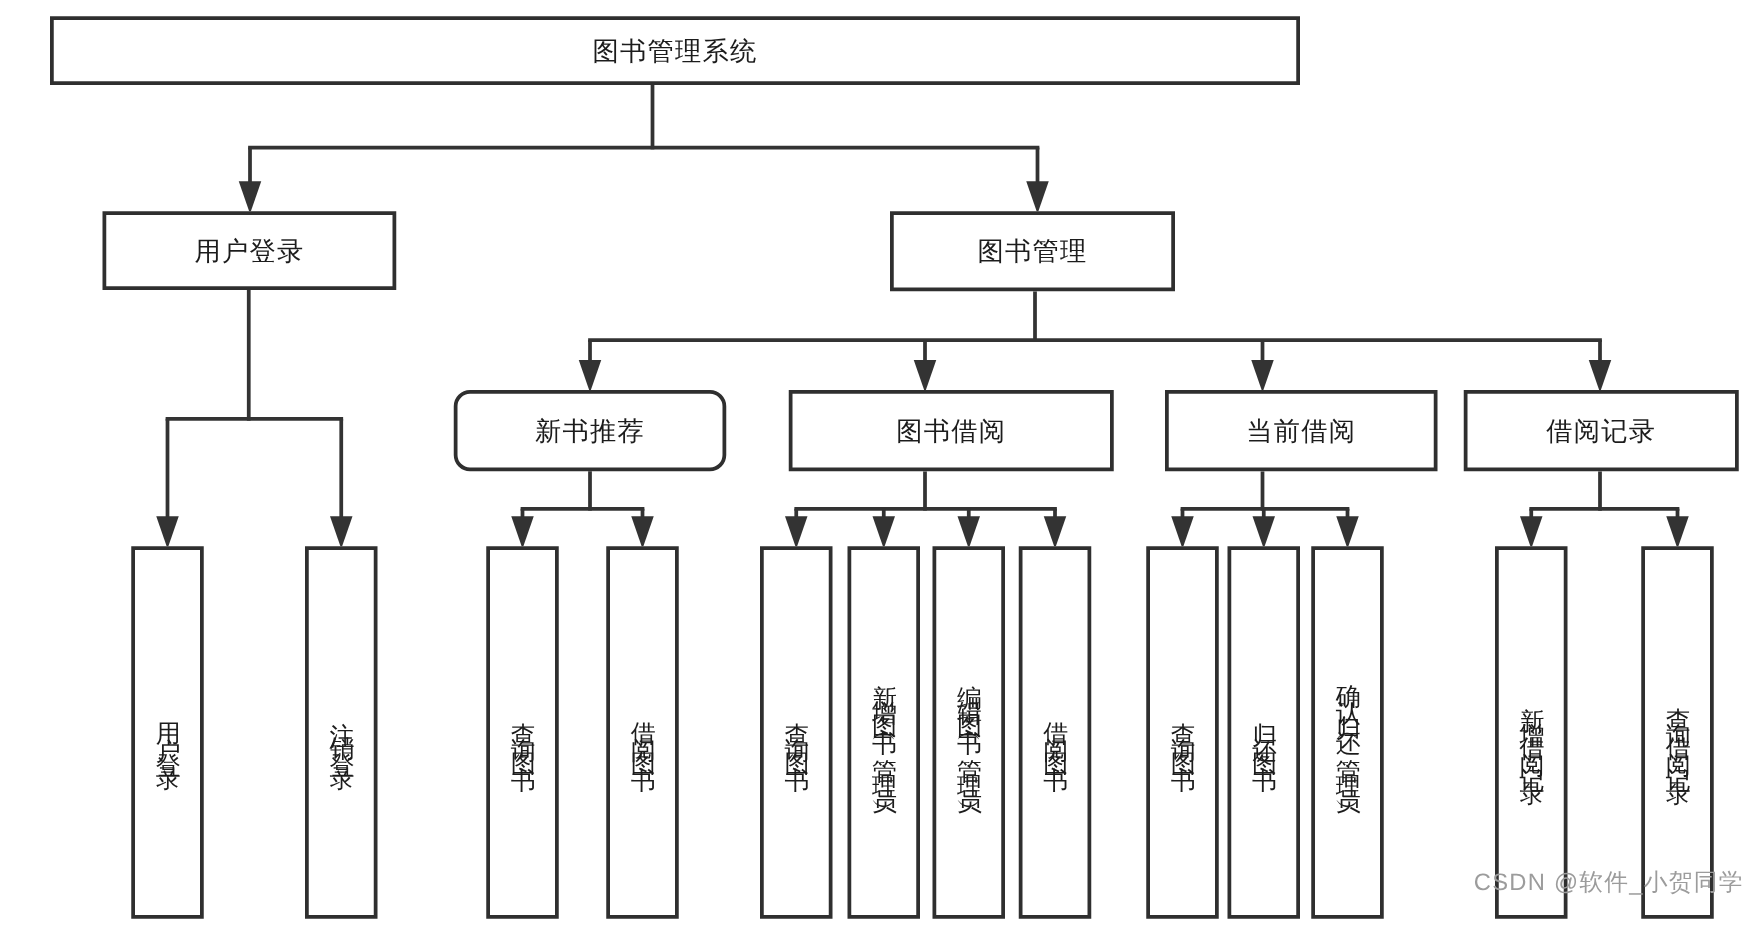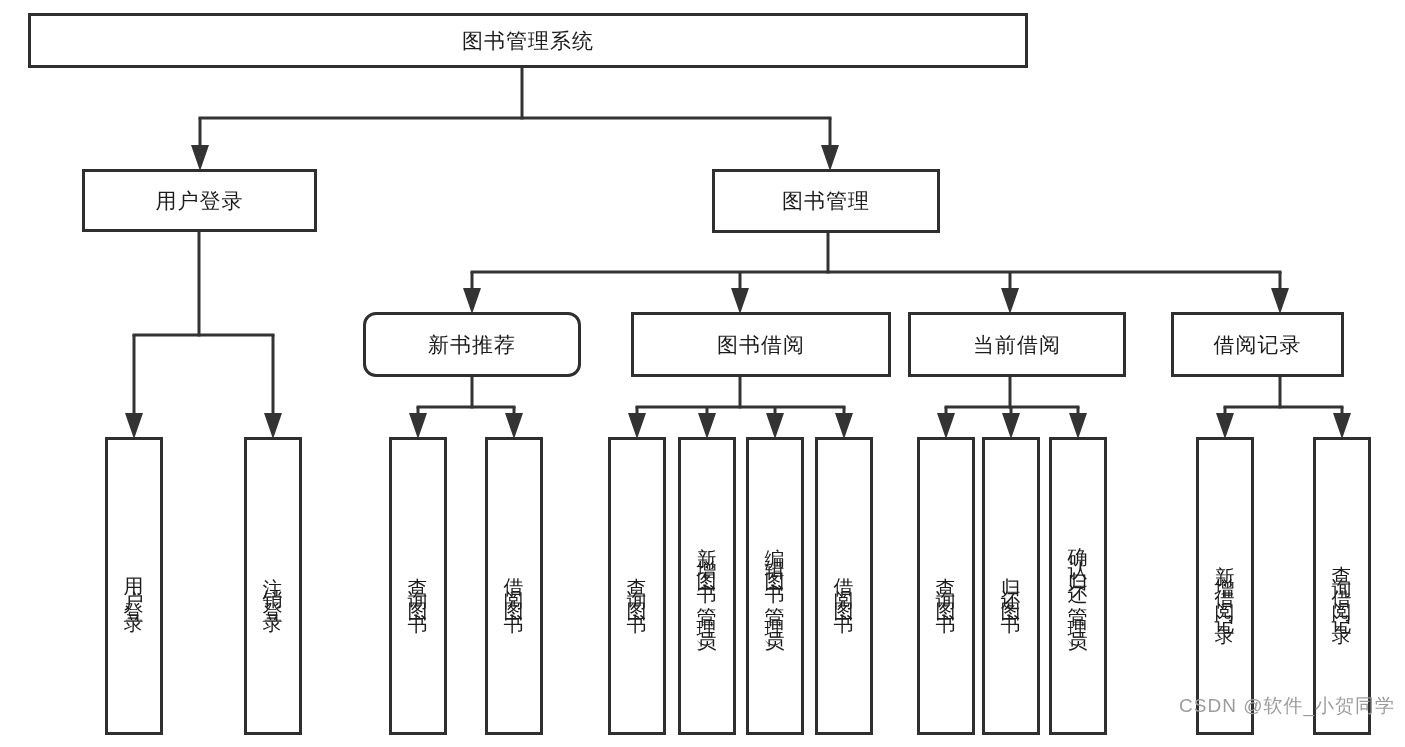--- a/index.html
+++ b/index.html
@@ -49,29 +49,29 @@
   .node.leaf span{
     writing-mode:vertical-rl;
     text-orientation:mixed;
     font-size:20px;
     letter-spacing:12px;
     line-height:1;
     white-space:nowrap;
     color:var(--text);
   }
   
-  .n-root      {left:28px;  top:13px;  width:1000px; height:55px;}
+  .n-root      {left:40px;  top:13px;  width:1000px; height:55px;}
   
   .n-login     {left:82px;  top:169px; width:235px;  height:63px;}
   .n-mgmt      {left:712px; top:169px; width:228px;  height:64px;}
   
   .n-newbook   {left:363px; top:312px; width:218px;  height:65px;border-radius:13px;}
   .n-borrow    {left:631px; top:312px; width:260px;  height:65px;}
-  .n-current   {left:908px; top:312px; width:218px;  height:65px;}
-  .n-records   {left:1171px;top:312px; width:173px;  height:65px;align-items:center;}
+  .n-current   {left:932px; top:312px; width:218px;  height:65px;}
+  .n-records   {left:1171px;top:312px; width:220px;  height:65px;align-items:center;}
   
   .l-1{left:105px;}  .l-2{left:244px;}
   .l-3{left:389px;}  .l-4{left:485px;}
   .l-5{left:608px;}  .l-6{left:678px;}
   .l-7{left:746px;}  .l-8{left:815px;}
   .l-9{left:917px;}  .l-10{left:982px;}
   .l-11{left:1049px;}
   .l-12{left:1196px;} .l-13{left:1313px;}
   .watermark{
     position:absolute;

